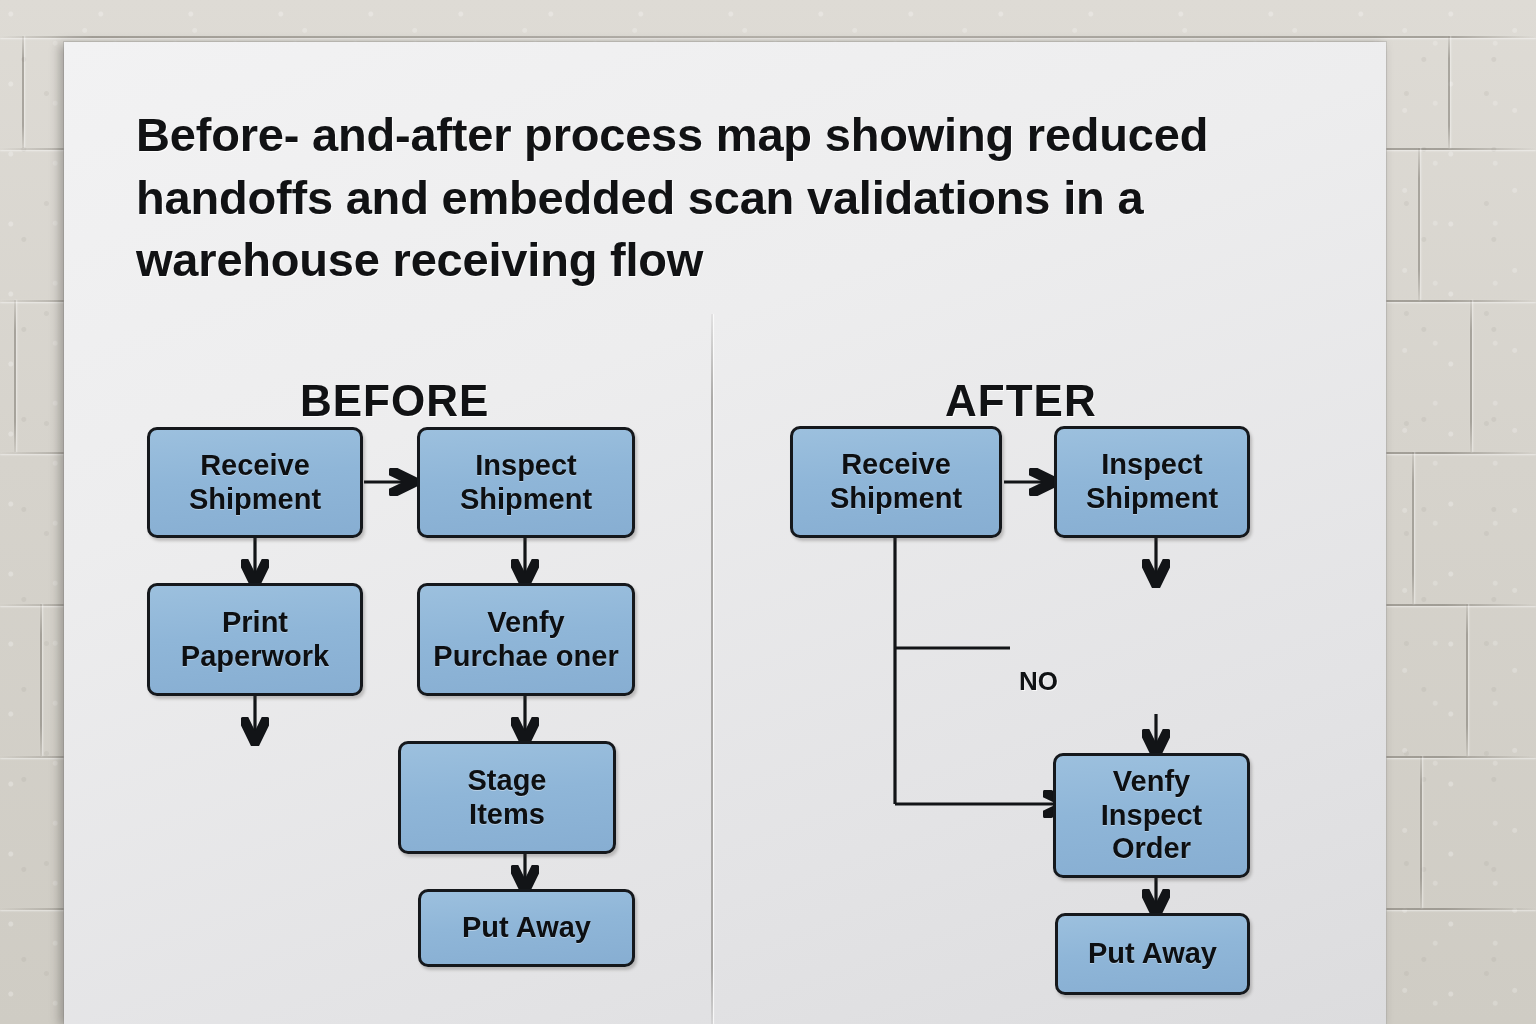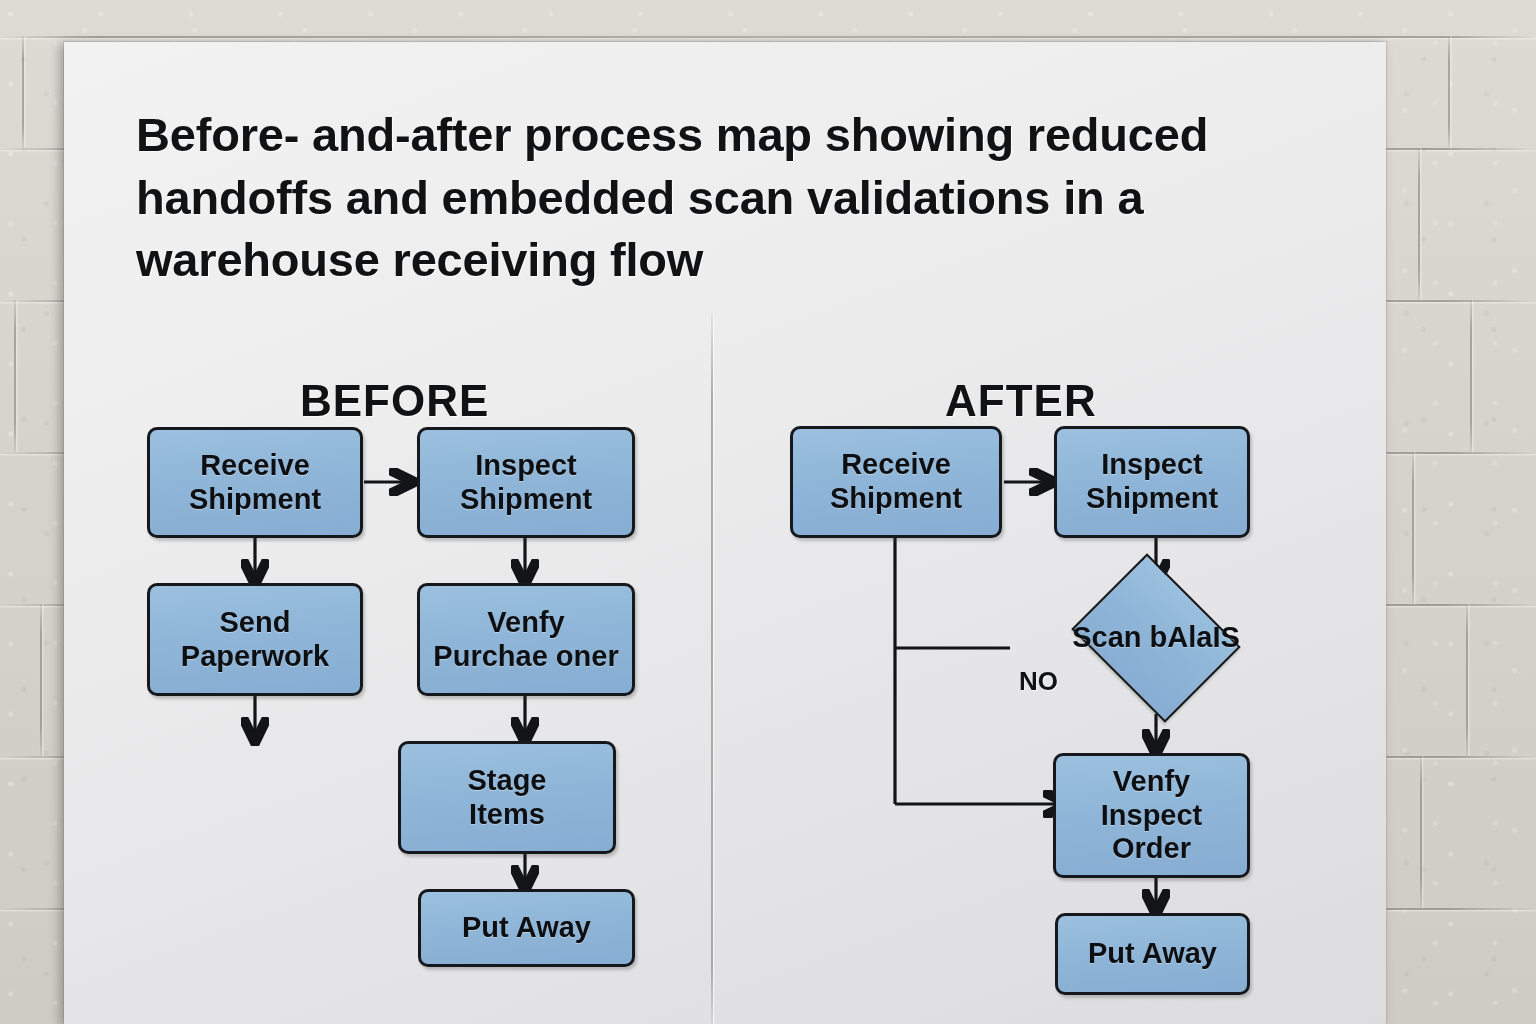--- a/index.html
+++ b/index.html
@@ -227,21 +227,21 @@
 
     <div class="node" style="left:83px;  top:385px; width:216px; height:111px;">
       <div>
         <span>Receive</span>
         <span>Shipment</span>
       </div>
     </div>
 
     <div class="node" style="left:83px;  top:541px; width:216px; height:113px;">
       <div>
-        <span>Send</span>
+        <span>Print</span>
         <span>Paperwork</span>
       </div>
     </div>
 
 
     <div class="node" style="left:353px; top:385px; width:218px; height:111px;">
       <div>
         <span>Inspect</span>
         <span>Shipment</span>
       </div>
@@ -274,27 +274,20 @@
       </div>
     </div>
 
     <div class="node" style="left:990px; top:384px; width:196px; height:112px;">
       <div>
         <span>Inspect</span>
         <span>Shipment</span>
       </div>
     </div>
 
-    <div class="decision" style="left:998px; top:520px; width:188px; height:152px;">
-      <div class="dia-shape"></div>
-      <div class="dia-label">
-        <span>Scan</span>
-        <span>bAlaIS</span>
-      </div>
-    </div>
 
     <div class="node" style="left:989px; top:711px; width:197px; height:125px;">
       <div>
         <span>Venfy</span>
         <span>Inspect</span>
         <span>Order</span>
       </div>
     </div>
 
     <div class="node" style="left:991px; top:871px; width:195px; height:82px;">

